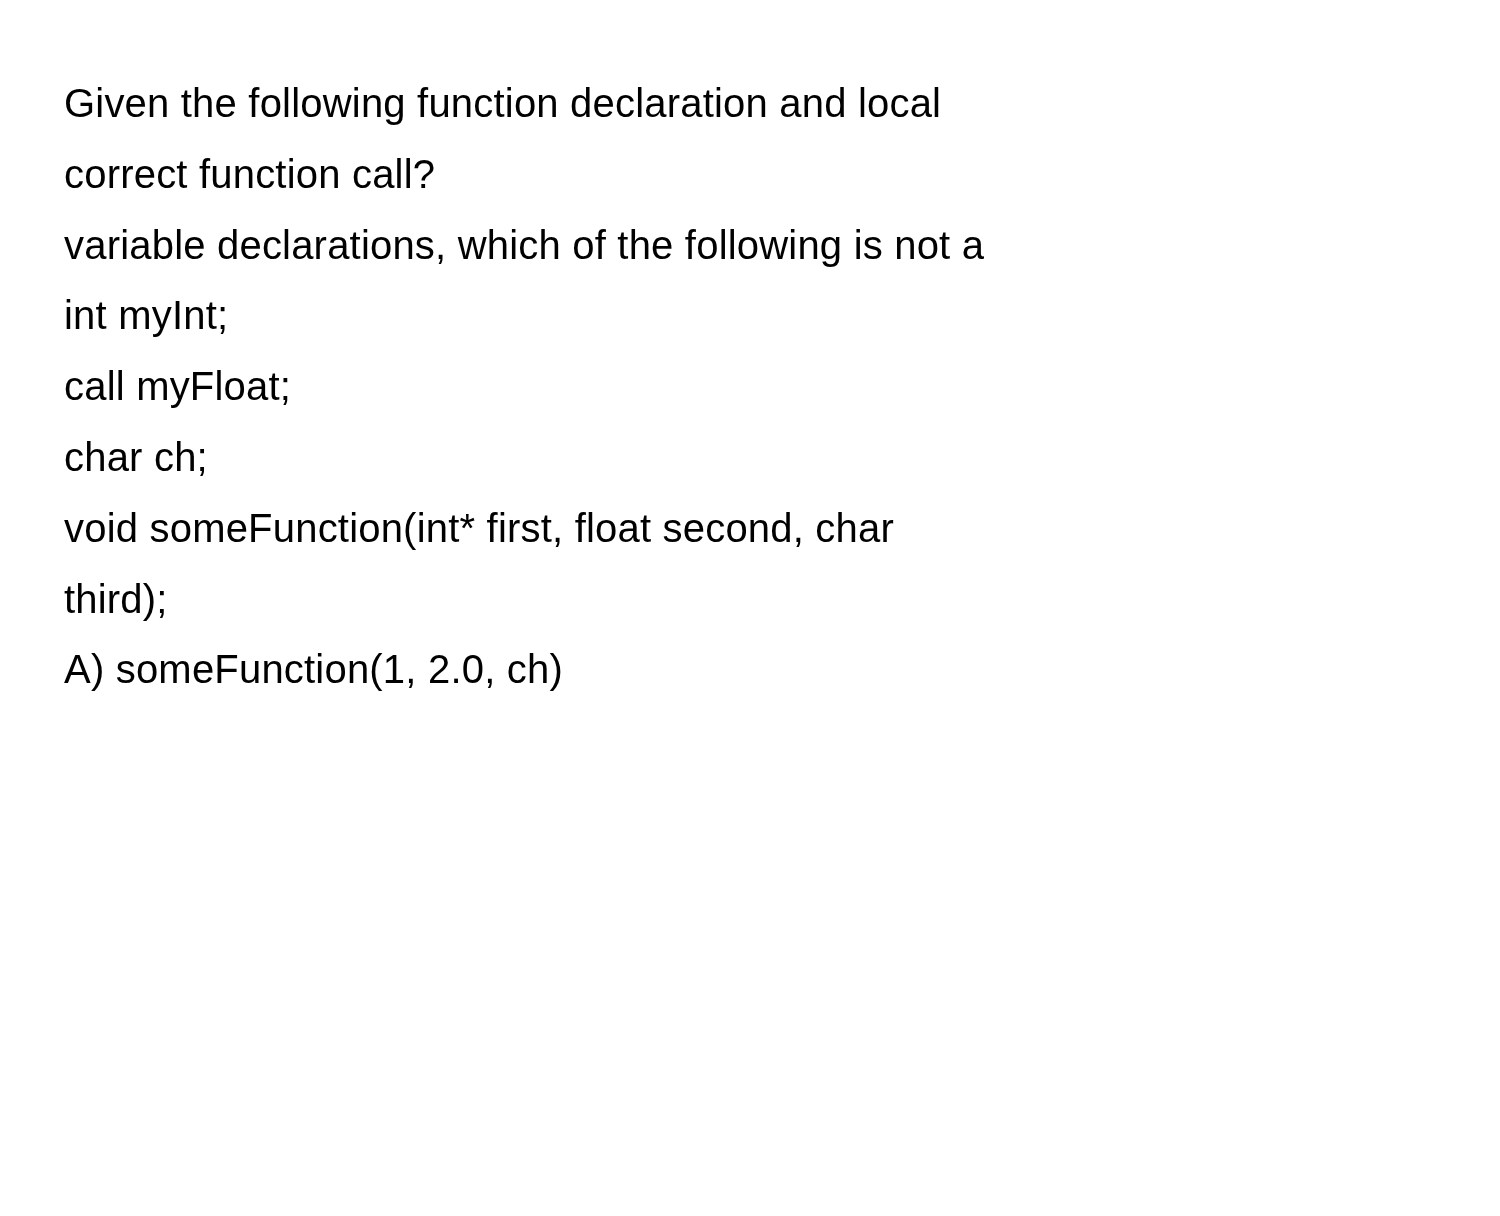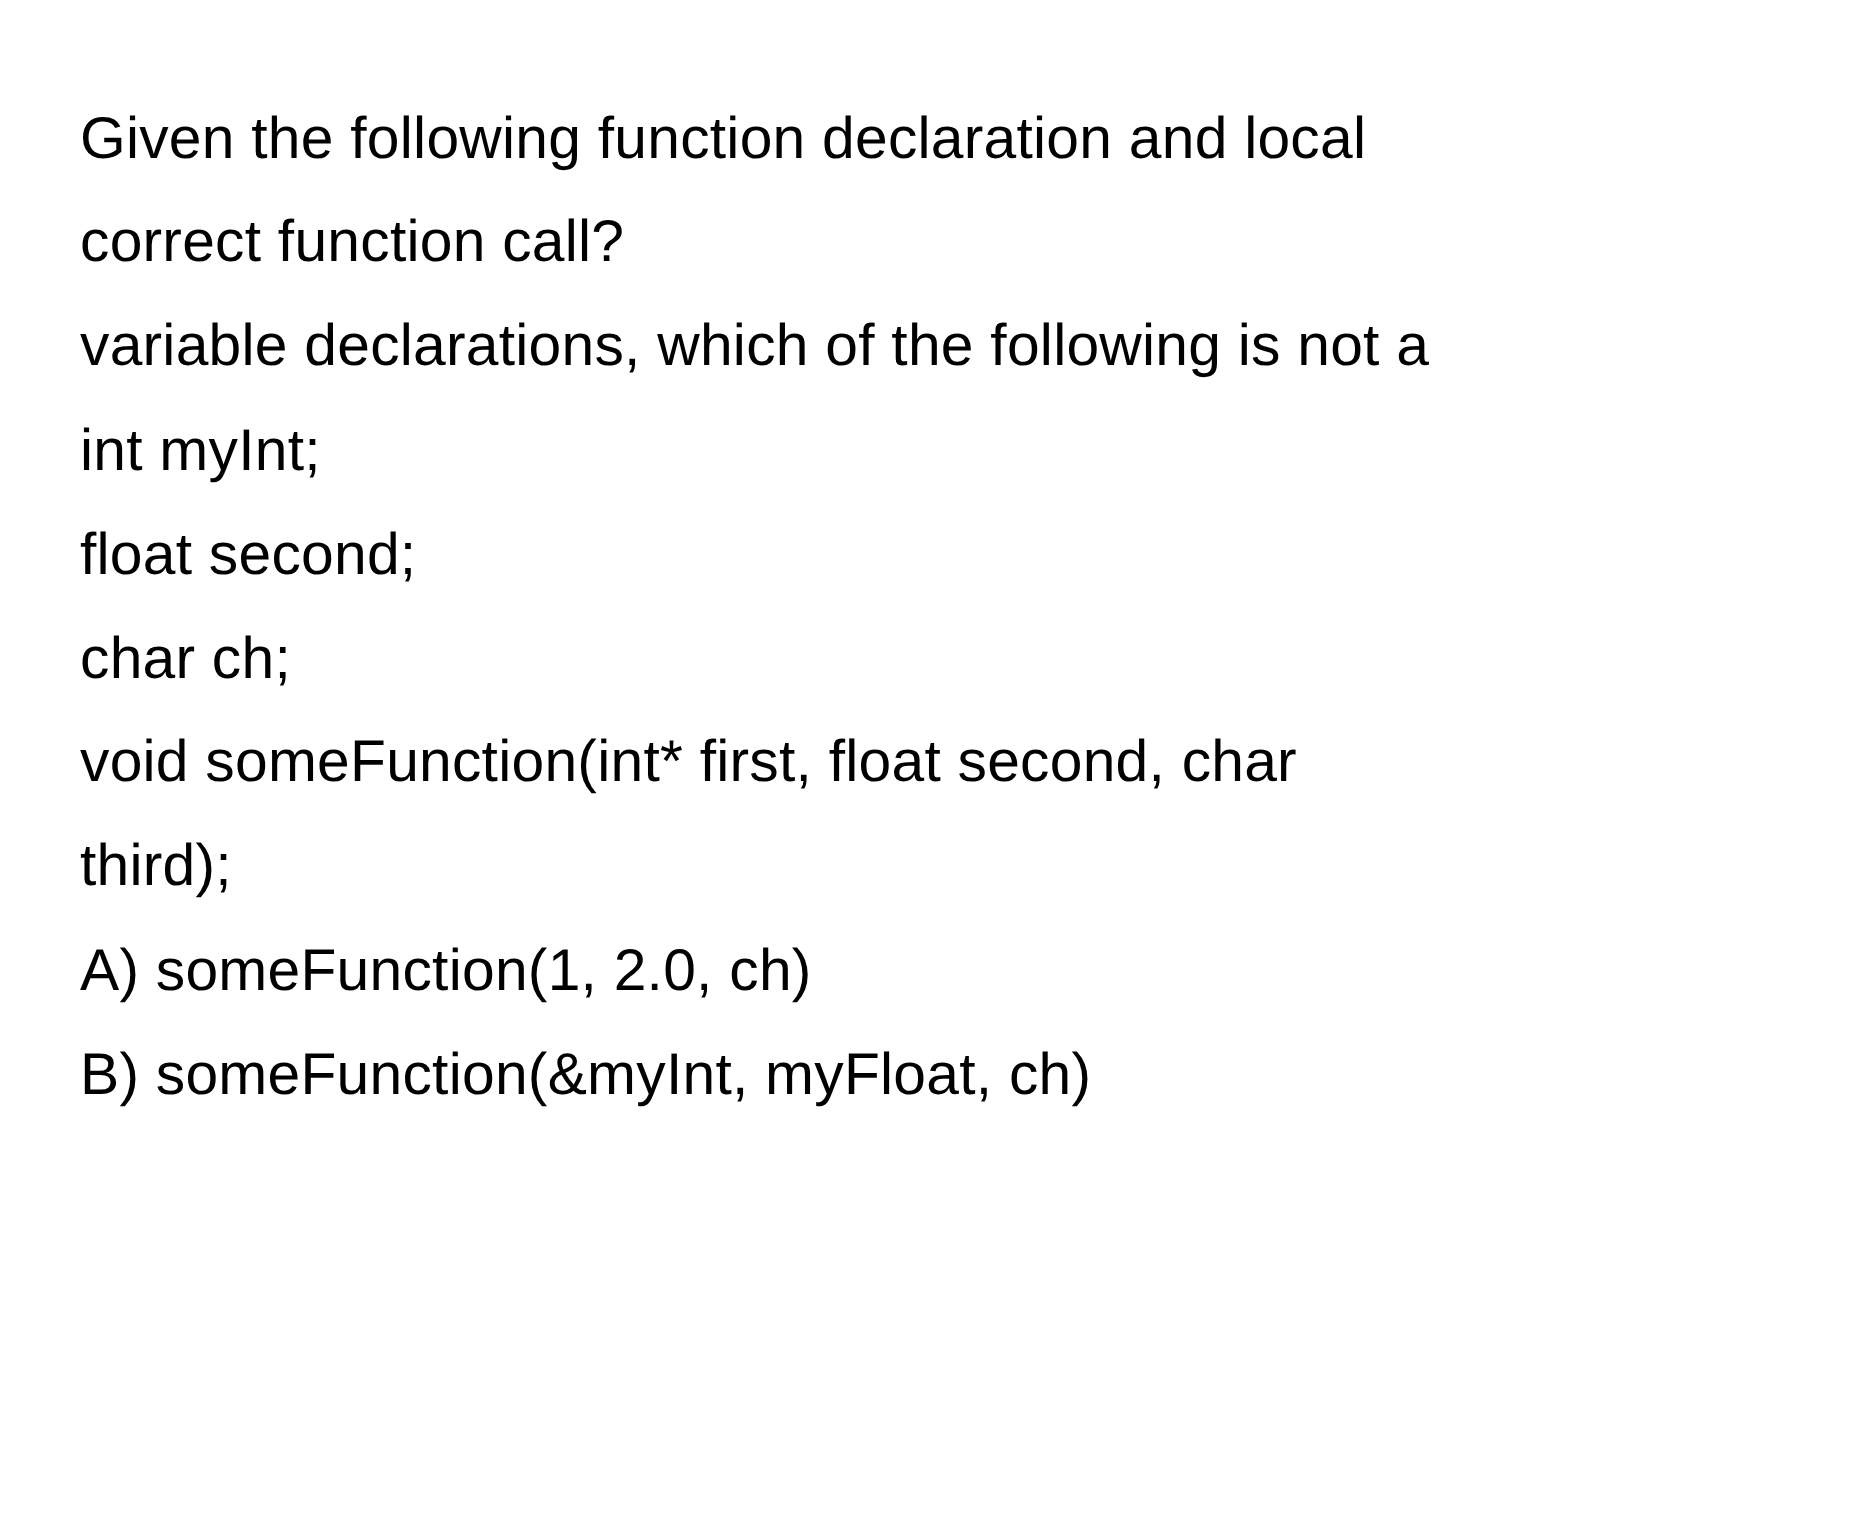--- a/index.html
+++ b/index.html
@@ -9,36 +9,35 @@
     }
     body {
       width: 1500px;
       height: 1216px;
       background: #ffffff;
       font-family: -apple-system, BlinkMacSystemFont, "Segoe UI", Helvetica, Arial, sans-serif;
       color: #000000;
       padding: 68px 64px;
     }
     .content {
-      font-size: 47px;
+      font-size: 40px;
       line-height: 1.77;
       font-weight: 400;
       letter-spacing: 0.2px;
     }
     .line {
       display: block;
     }
   </style>
 </head>
 <body>
 
 <div class="content">
   <span class="line">Given the following function declaration and local</span>
   <span class="line">correct function call?</span>
   <span class="line">variable declarations, which of the following is not a</span>
   <span class="line">int myInt;</span>
-  <span class="line">float second;</span>
+  <span class="line">call myFloat;</span>
   <span class="line">char ch;</span>
   <span class="line">void someFunction(int* first, float second, char</span>
   <span class="line">third);</span>
   <span class="line">A) someFunction(1, 2.0, ch)</span>
-  <span class="line">B) someFunction(&amp;myInt, myFloat, ch)</span>
 </div>
 
 </body></html>

